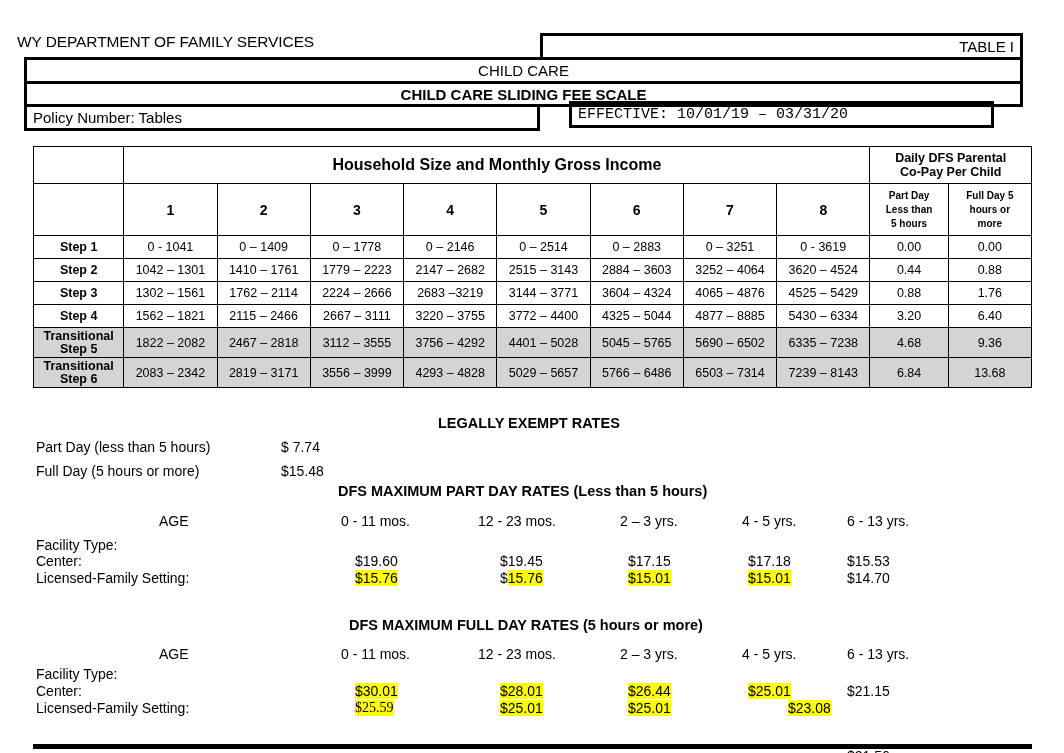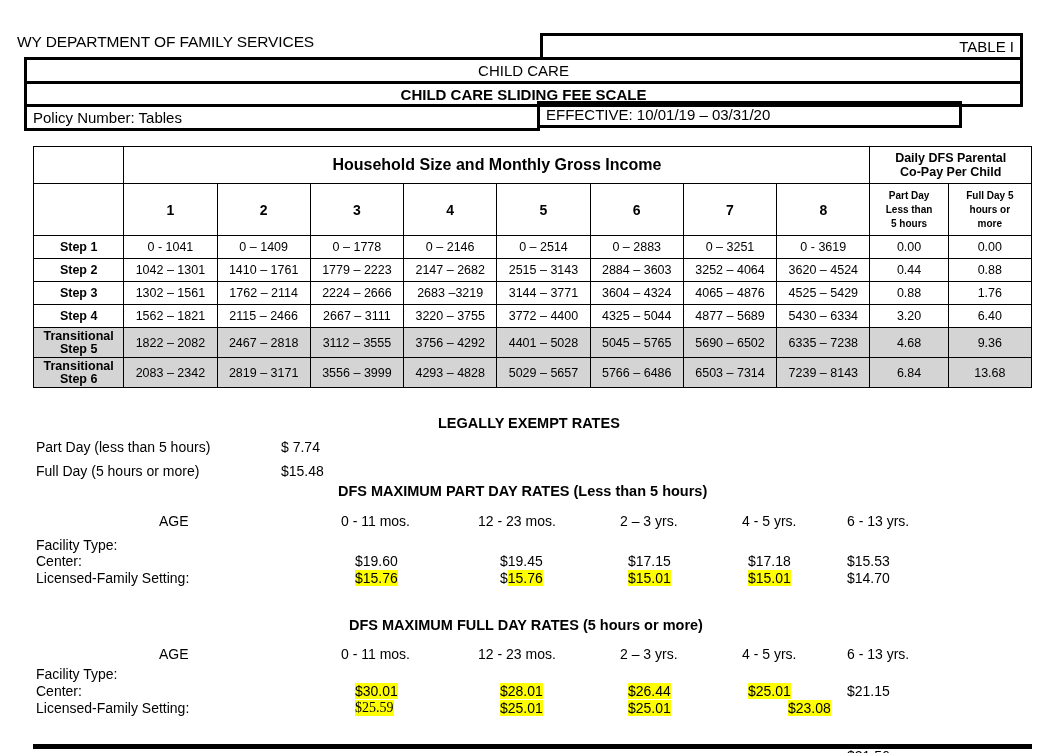--- a/index.html
+++ b/index.html
@@ -62,22 +62,23 @@
     font-weight: bold;
     height: 26px;
   }
   .bx.left-half {
     width: 516px;
     justify-content: flex-start;
   }
   .bx.right-half2 {
     width: 425px;
     justify-content: flex-start;
-  }
-  .split-row { display: flex; }
+    font-family: Liberation Mono, monospace;
+  }
+  .split-row { display: flex; gap: 32px; }
   .split-row .bx + .bx { margin-left: -3px; }
 
   .banner-stack .bx { margin-top: -3px; }
   .banner-stack .bx:first-child { margin-top: 0; }
   .banner-stack .split-row { margin-top: -3px; }
 
   
   .feetable {
     position: absolute;
     left: 33px;
@@ -255,21 +256,21 @@
         <td>1.76</td>
       </tr>
       <tr>
         <td class="steplabel">Step 4</td>
         <td>1562 – 1821</td>
         <td>2115 – 2466</td>
         <td>2667 – 3111</td>
         <td>3220 – 3755</td>
         <td>3772 – 4400</td>
         <td>4325 – 5044</td>
-        <td>4877  – 5689</td>
+        <td>4877  – 8885</td>
         <td>5430  – 6334</td>
         <td>3.20</td>
         <td>6.40</td>
       </tr>
       <tr class="shaded tall">
         <td class="steplabel">
           <span>Transitional</span><br>
           <span>Step 5</span>
         </td>
         <td>1822 – 2082</td>

